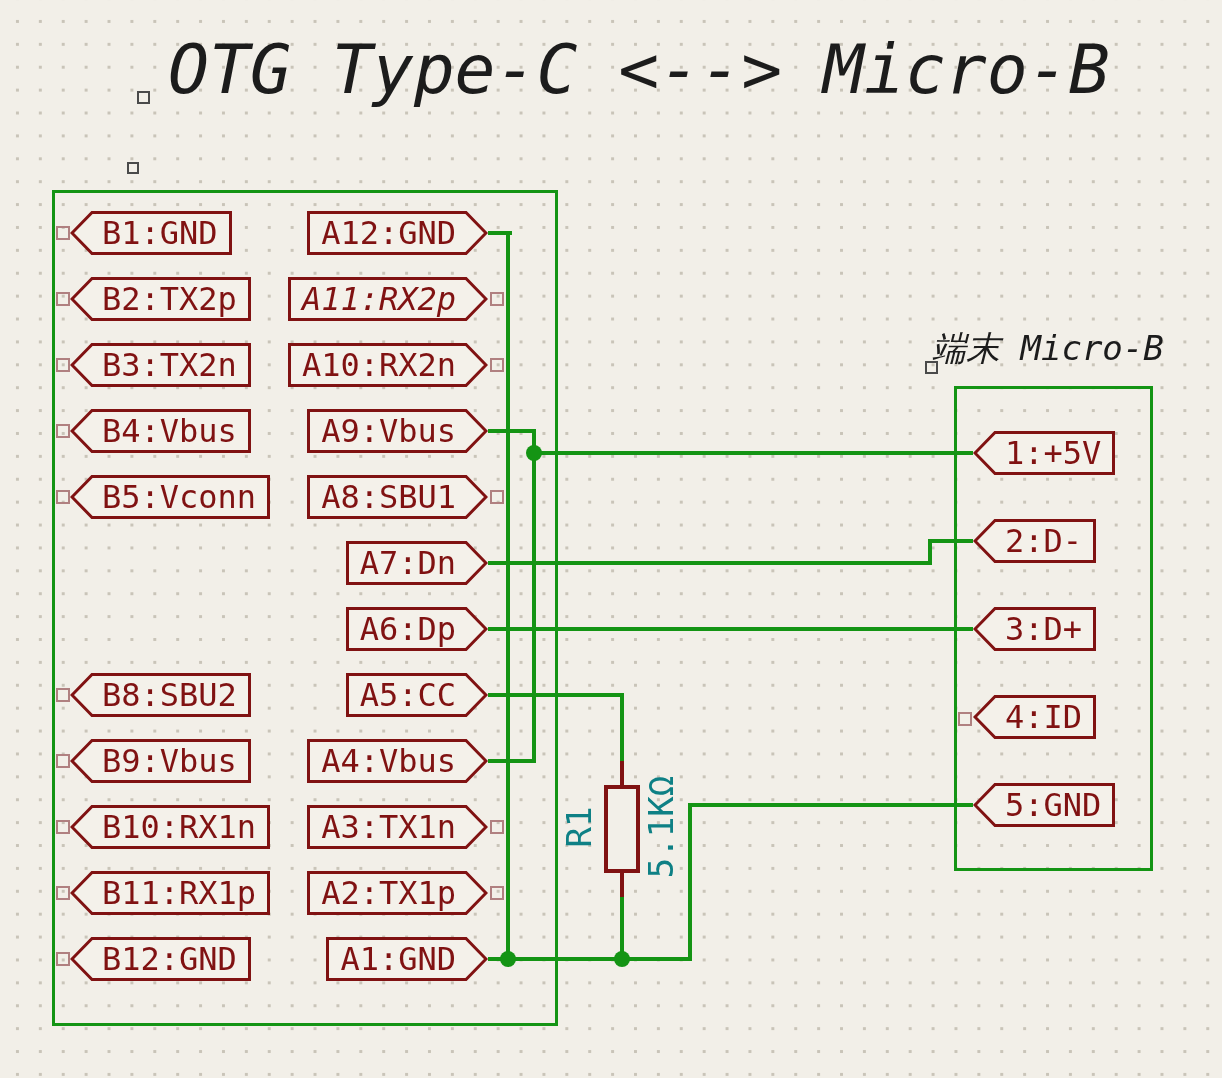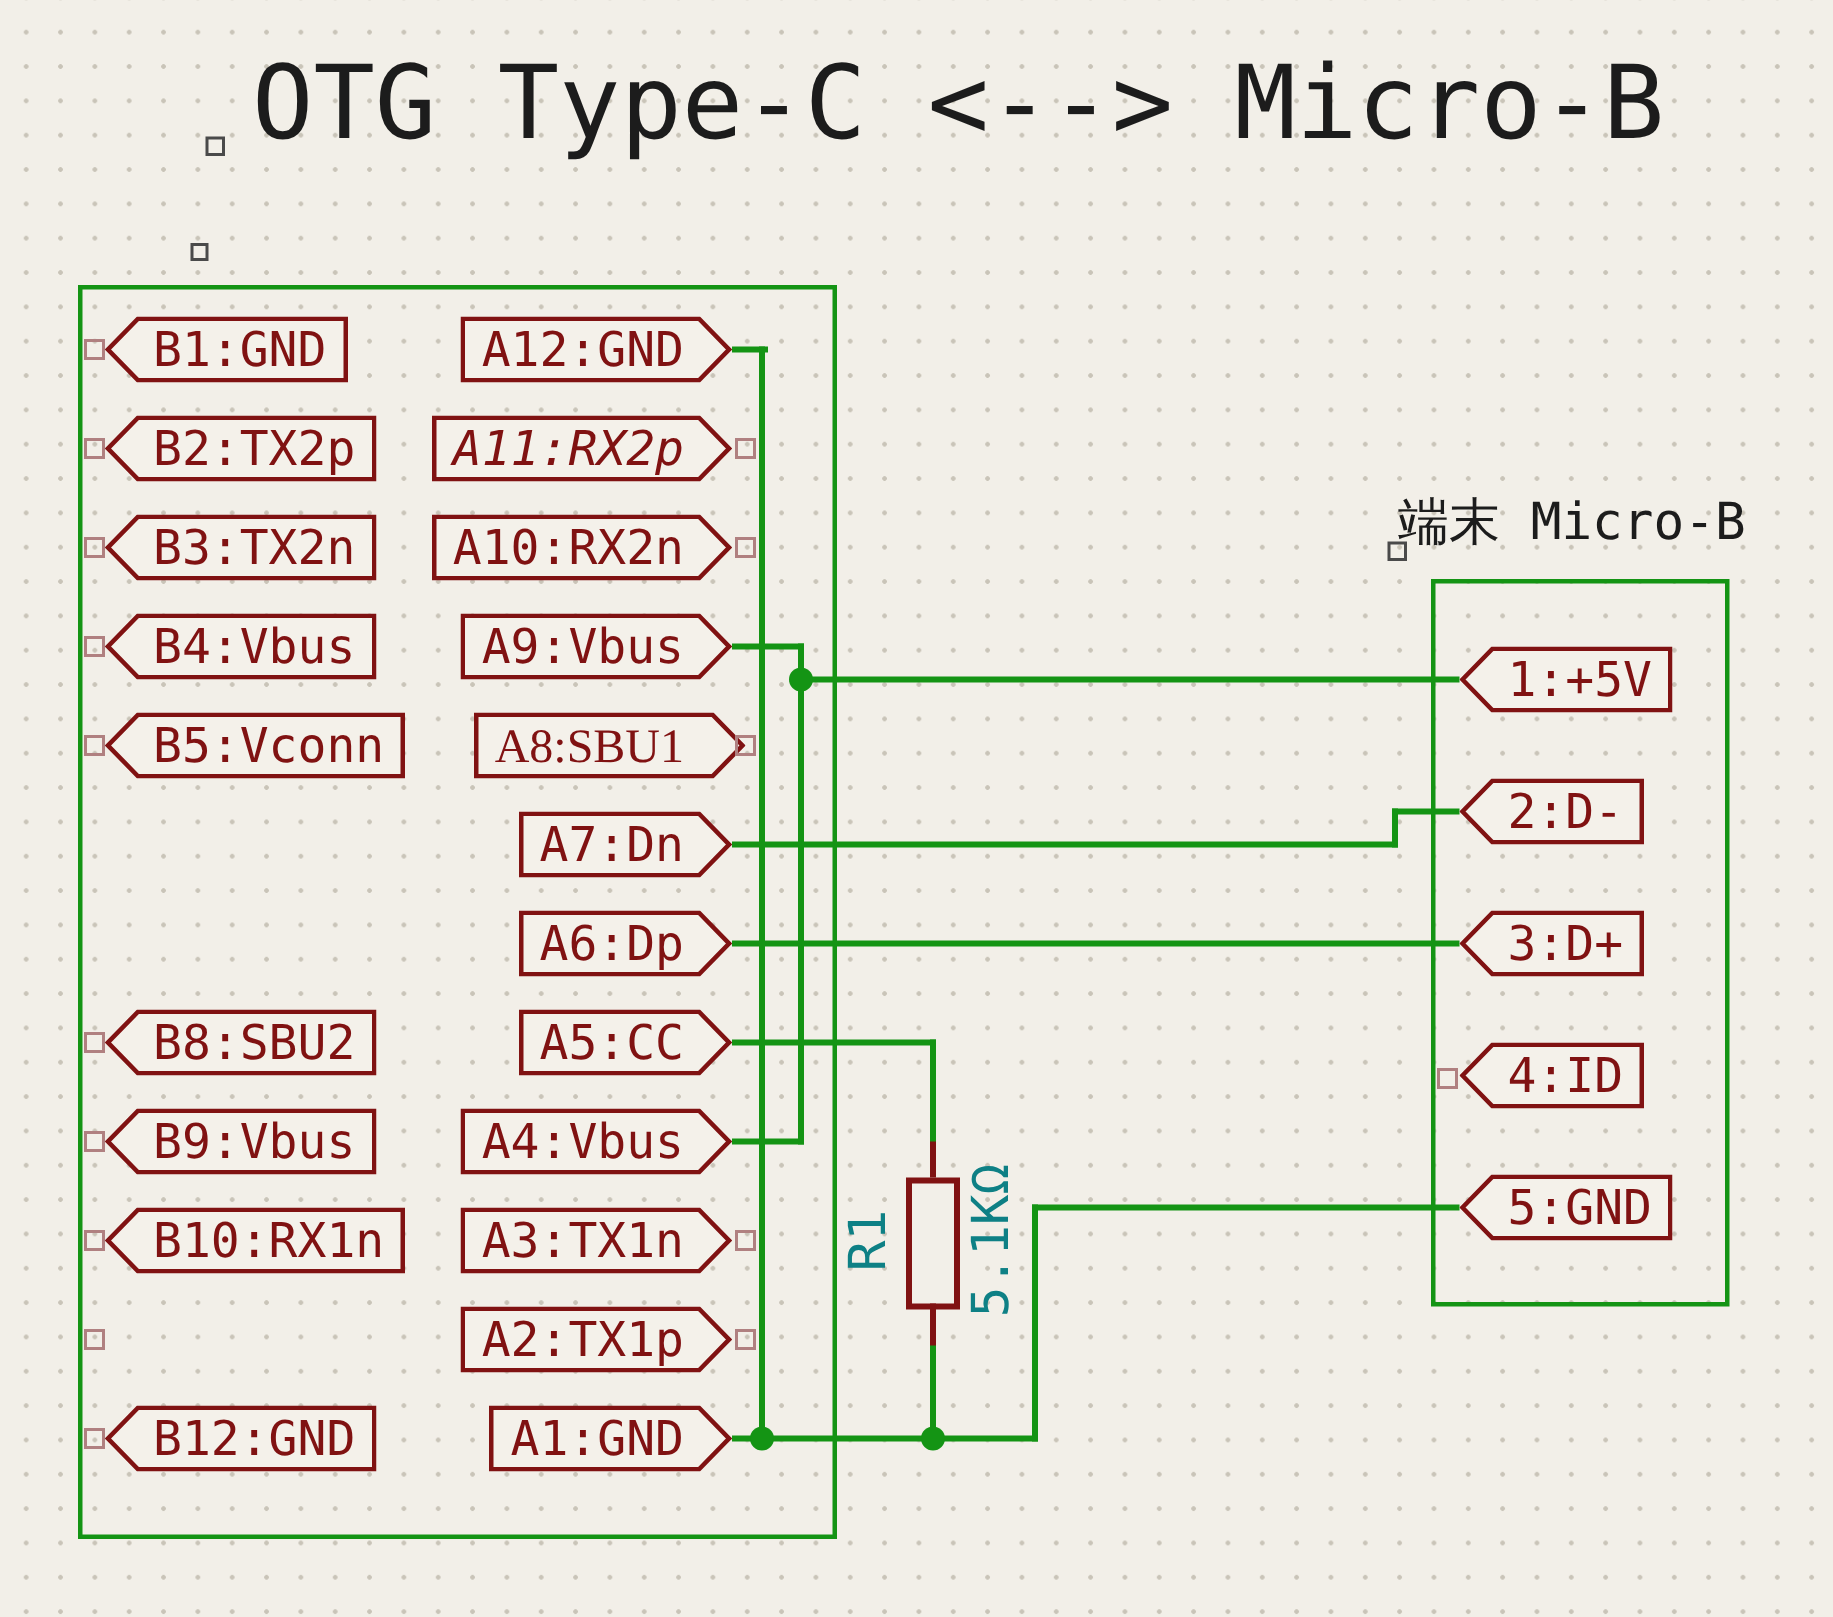--- a/index.html
+++ b/index.html
@@ -6,21 +6,21 @@
   #stage{
     position:relative;
     width:1222px;height:1078px;
     background-color:#F2EFE8;
     background-image:radial-gradient(circle,#C9C4B8 1.4px,transparent 1.6px);
     background-size:22.9px 22.9px;
     background-position:6px 10px;
     font-family:"DejaVu Sans Mono",monospace;
     overflow:hidden;
   }
-  .txt{position:absolute;color:#1C1C1C;white-space:nowrap;line-height:1;}
+  .txt{position:absolute;color:#1C1C1C;white-space:nowrap;line-height:1;font-style:italic;}
   #title{left:168px;top:36px;font-size:68px;letter-spacing:0px;}
   #host-title{left:142px;top:133px;font-size:34px;}
   #micro-title{left:932px;top:331px;font-size:34px;}
   .anchor{position:absolute;border:2px solid #4A4A4A;background:transparent;}
   .cbox{position:absolute;border:3px solid #149414;background:transparent;}
   .wire{position:absolute;background:#149414;}
   .junction{position:absolute;width:16px;height:16px;border-radius:50%;background:#149414;}
   .glabel{position:absolute;height:44px;display:flex;align-items:center;}
   .glabel span{
     position:relative;z-index:1;font-size:32px;line-height:1;
@@ -119,20 +119,26 @@
         <path d="M179.5 1.5 L22 1.5 L2 22 L22 42.5 L179.5 42.5 Z" fill="#F4F1EA" stroke="#801212" stroke-width="3" stroke-linejoin="miter"></path>
       </svg>
       <span>B9:Vbus</span>
     </div>
   <div class="glabel pt-left" style="left:70px;top:805px;">
       <svg width="200" height="44" viewBox="0 0 200 44">
         <path d="M198.5 1.5 L22 1.5 L2 22 L22 42.5 L198.5 42.5 Z" fill="#F4F1EA" stroke="#801212" stroke-width="3" stroke-linejoin="miter"></path>
       </svg>
       <span>B10:RX1n</span>
     </div>
+  <div class="glabel pt-left" style="left:70px;top:871px;">
+      <svg width="200" height="44" viewBox="0 0 200 44">
+        <path d="M198.5 1.5 L22 1.5 L2 22 L22 42.5 L198.5 42.5 Z" fill="#F4F1EA" stroke="#801212" stroke-width="3" stroke-linejoin="miter"></path>
+      </svg>
+      <span>B11:RX1p</span>
+    </div>
   <div class="glabel pt-left" style="left:70px;top:937px;">
       <svg width="181" height="44" viewBox="0 0 181 44">
         <path d="M179.5 1.5 L22 1.5 L2 22 L22 42.5 L179.5 42.5 Z" fill="#F4F1EA" stroke="#801212" stroke-width="3" stroke-linejoin="miter"></path>
       </svg>
       <span>B12:GND</span>
     </div>
 
   <div class="glabel pt-right" style="right:734px;top:211px;">
       <svg width="181" height="44" viewBox="0 0 181 44">
         <path d="M1.5 1.5 L159 1.5 L179 22 L159 42.5 L1.5 42.5 Z" fill="#F4F1EA" stroke="#801212" stroke-width="3" stroke-linejoin="miter"></path>
@@ -150,21 +156,21 @@
         <path d="M1.5 1.5 L178 1.5 L198 22 L178 42.5 L1.5 42.5 Z" fill="#F4F1EA" stroke="#801212" stroke-width="3" stroke-linejoin="miter"></path>
       </svg>
       <span>A10:RX2n</span>
     </div>
   <div class="glabel pt-right" style="right:734px;top:409px;">
       <svg width="181" height="44" viewBox="0 0 181 44">
         <path d="M1.5 1.5 L159 1.5 L179 22 L159 42.5 L1.5 42.5 Z" fill="#F4F1EA" stroke="#801212" stroke-width="3" stroke-linejoin="miter"></path>
       </svg>
       <span>A9:Vbus</span>
     </div>
-  <div class="glabel pt-right" style="right:734px;top:475px;font-family:Liberation Serif, serif;">
+  <div class="glabel pt-right" style="right:734px;top:475px;">
       <svg width="181" height="44" viewBox="0 0 181 44">
         <path d="M1.5 1.5 L159 1.5 L179 22 L159 42.5 L1.5 42.5 Z" fill="#F4F1EA" stroke="#801212" stroke-width="3" stroke-linejoin="miter"></path>
       </svg>
       <span>A8:SBU1</span>
     </div>
   <div class="glabel pt-right" style="right:734px;top:541px;">
       <svg width="142" height="44" viewBox="0 0 142 44">
         <path d="M1.5 1.5 L120 1.5 L140 22 L120 42.5 L1.5 42.5 Z" fill="#F4F1EA" stroke="#801212" stroke-width="3" stroke-linejoin="miter"></path>
       </svg>
       <span>A7:Dn</span>

